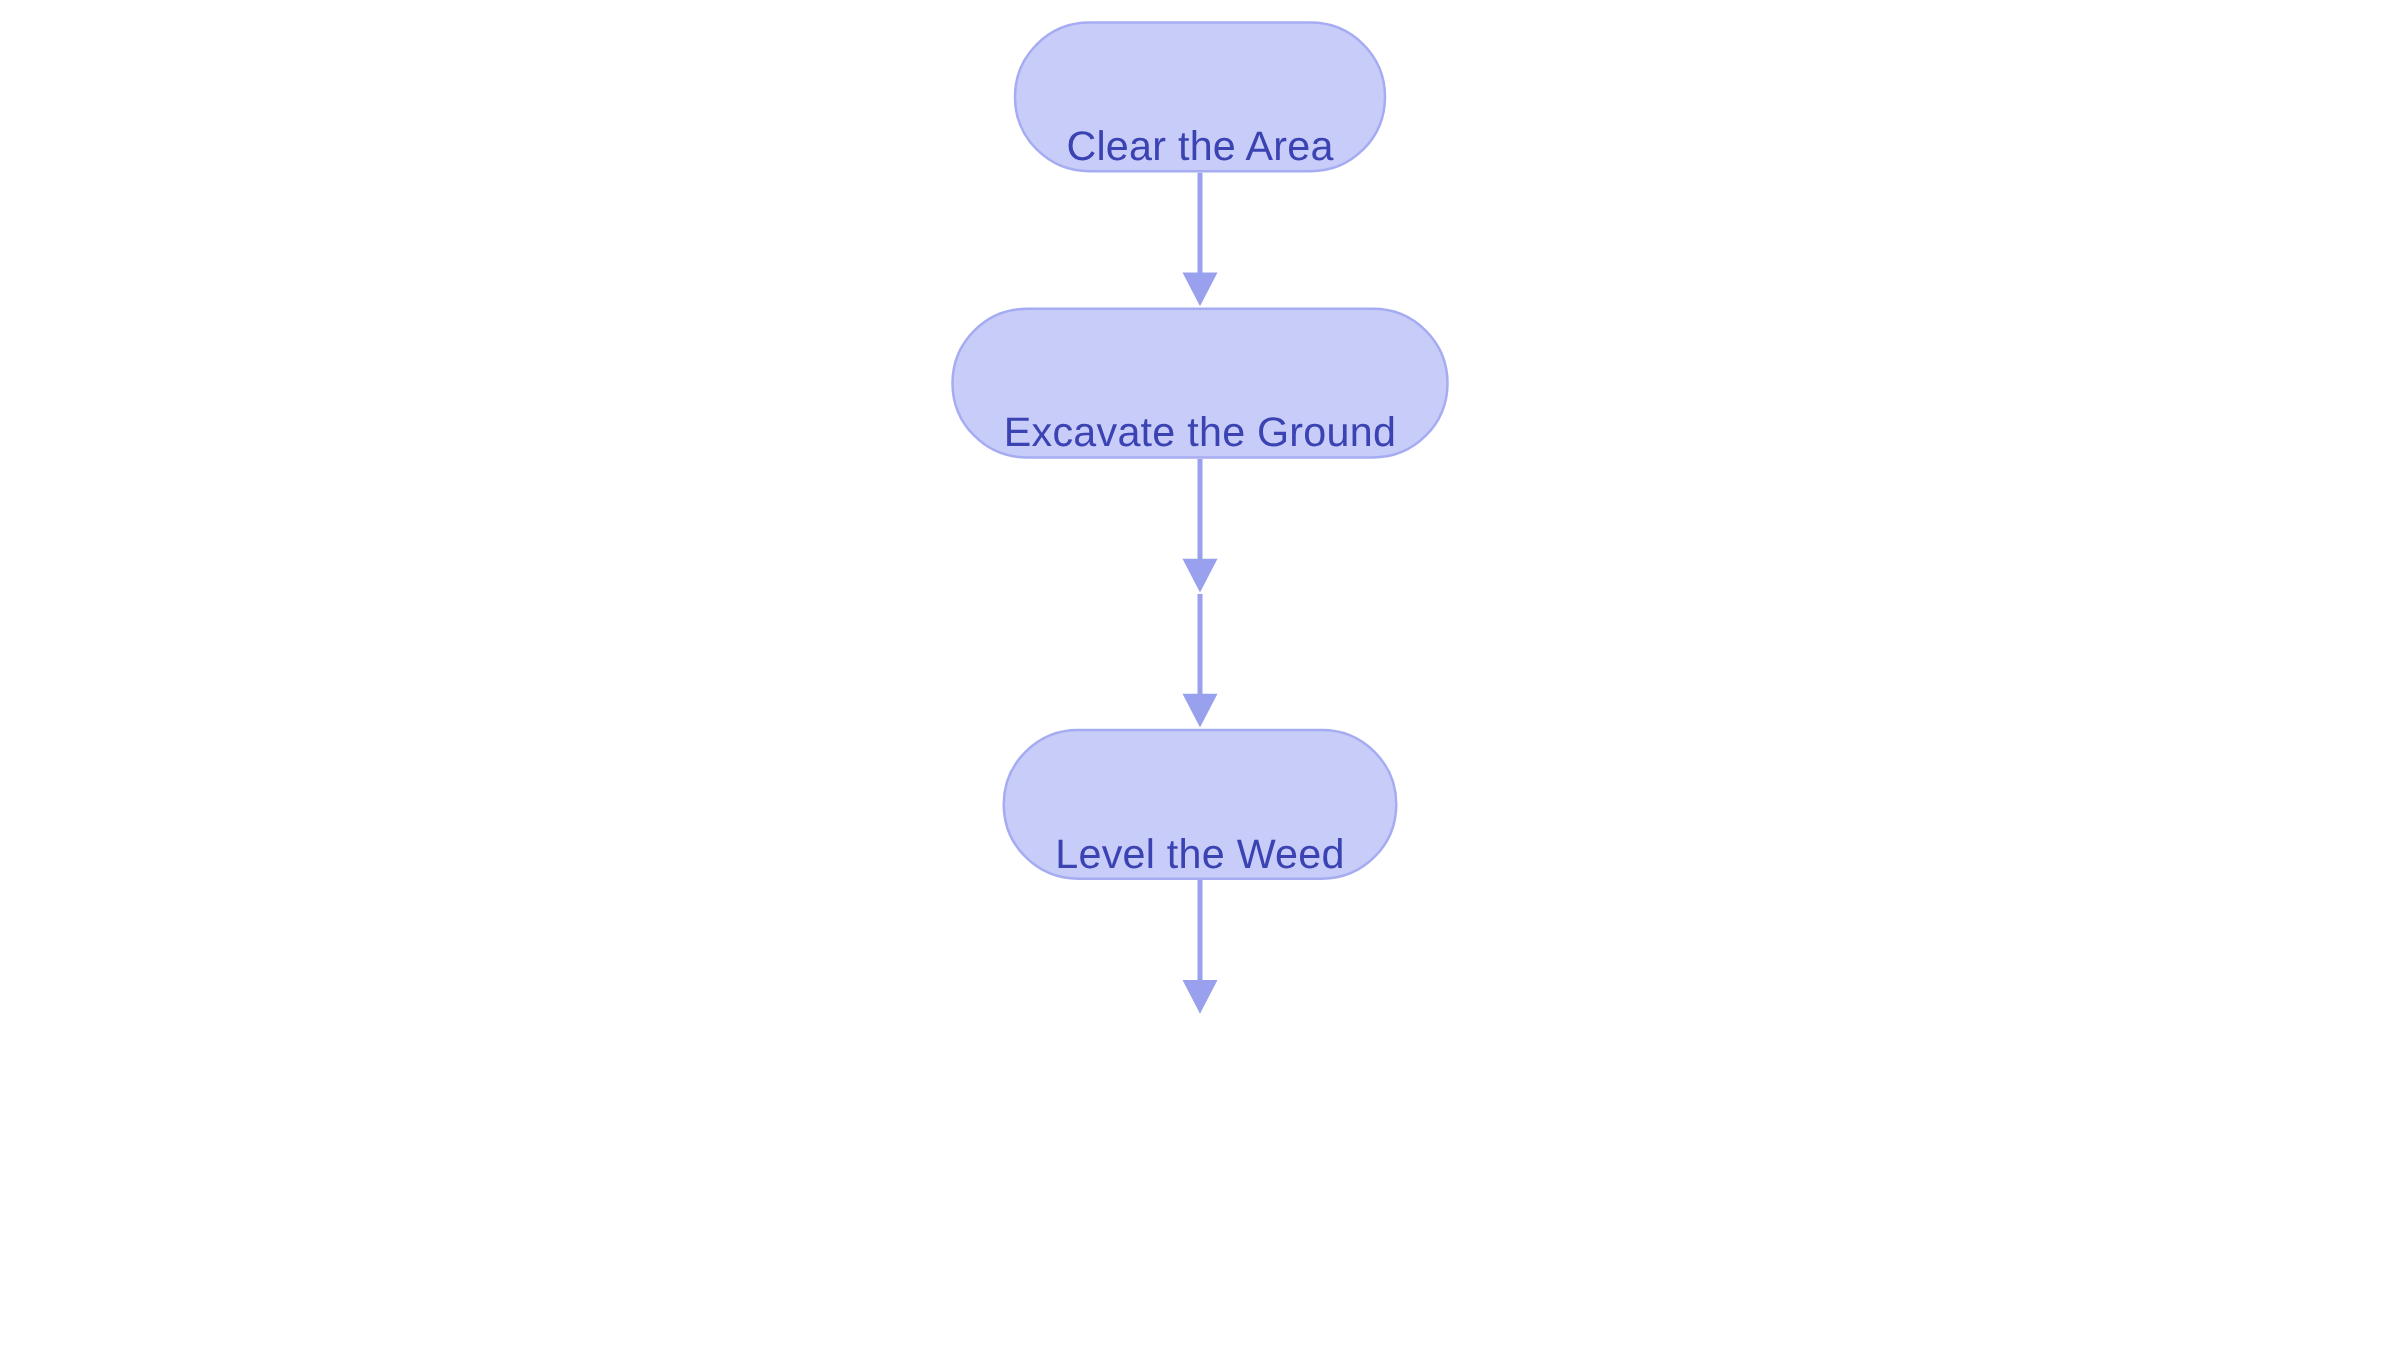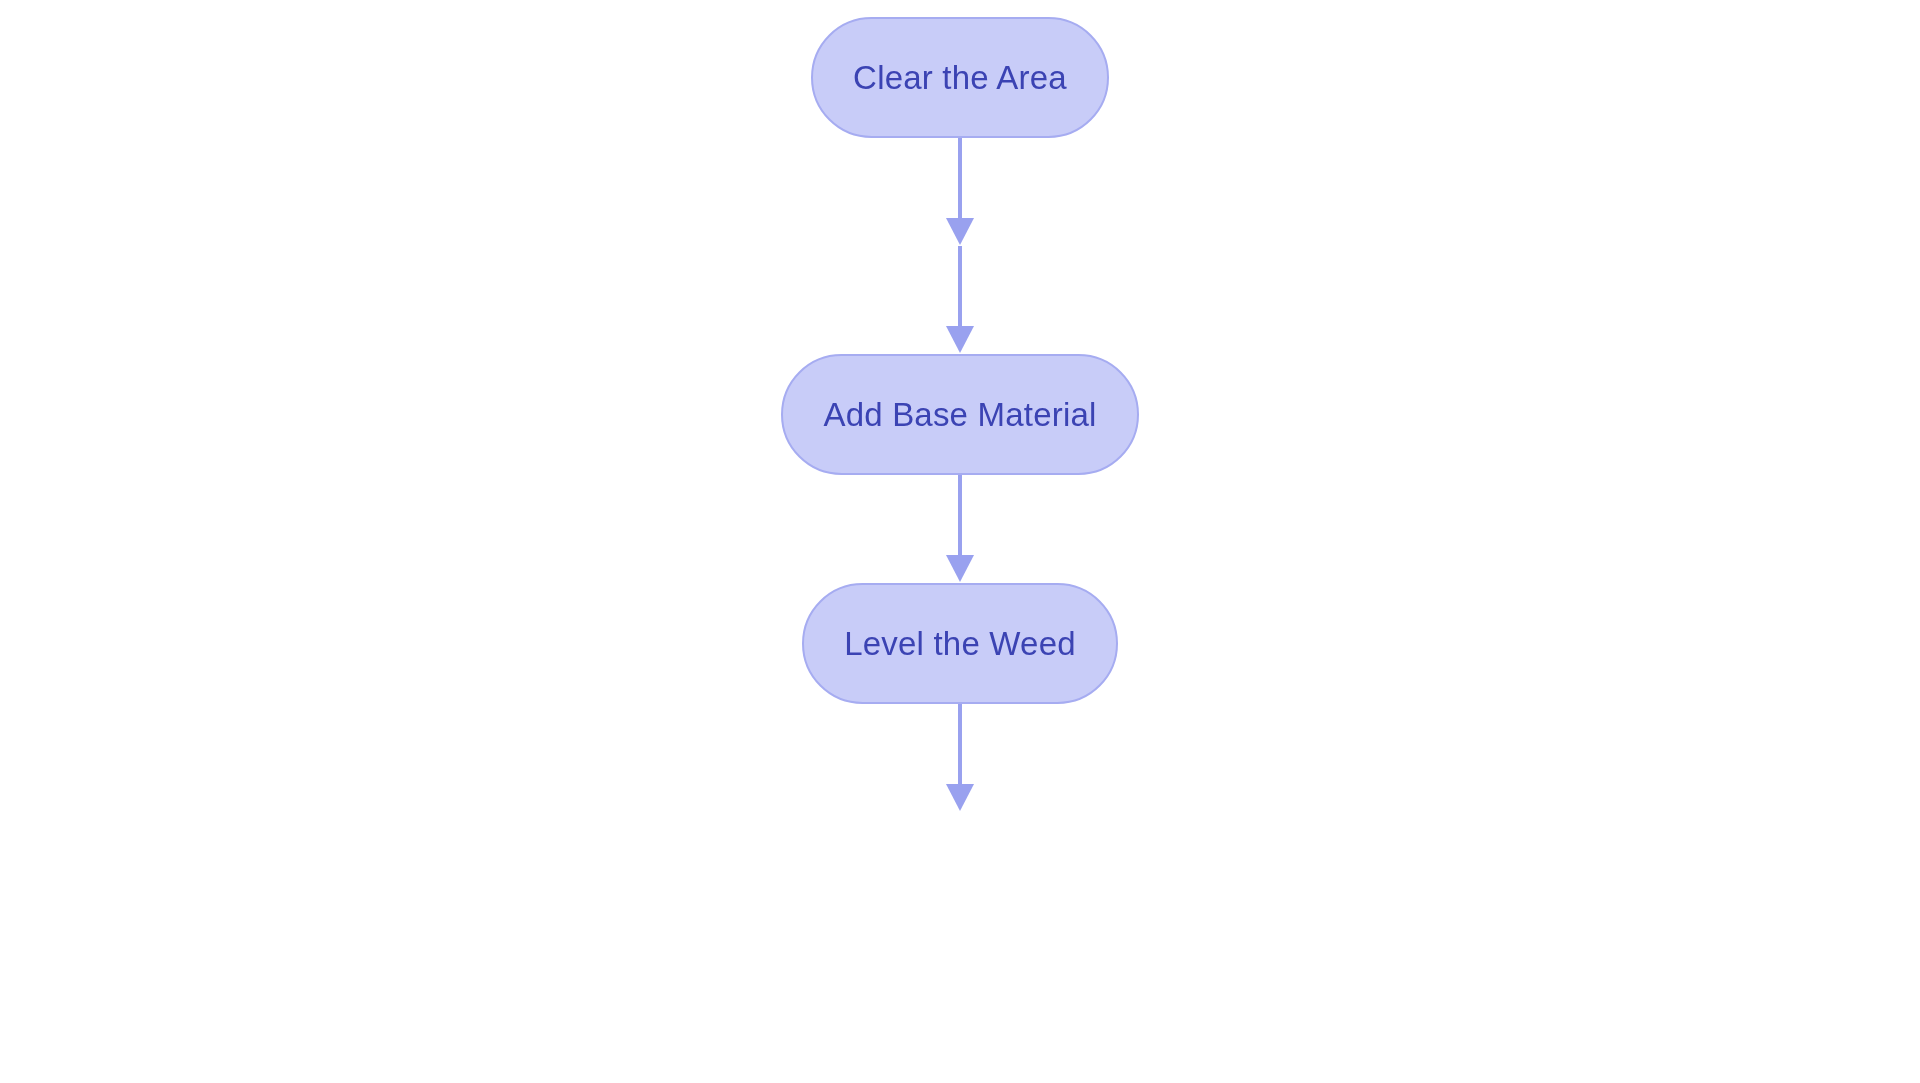--- a/index.html
+++ b/index.html
@@ -26,21 +26,21 @@
     align-items: center;
     padding-top: 17px;
   }
   .node {
     min-height: 121px;
     padding: 0 40px;
     background: var(--node-fill);
     border: 2px solid var(--node-border);
     border-radius: 61px;
     display: flex;
-    align-items: center;
+    align-items: flex-end;
     justify-content: center;
     flex: 0 0 auto;
   }
   .node-label {
     color: var(--node-text);
     font-size: 33px;
     letter-spacing: 0.2px;
     white-space: nowrap;
   }
   .connector {
@@ -57,29 +57,29 @@
 
   <div class="node">
     <span class="node-label">Clear the Area</span>
   </div>
 
   <svg class="connector" viewBox="0 0 30 108" xmlns="http://www.w3.org/2000/svg">
     <line x1="15" y1="0" x2="15" y2="82" stroke="#99a1ef" stroke-width="4"></line>
     <polygon points="1,80 29,80 15,107" fill="#99a1ef"></polygon>
   </svg>
 
+  <div class="node">
+    <span class="node-label">Excavate the Ground</span>
+  </div>
 
   <svg class="connector" viewBox="0 0 30 108" xmlns="http://www.w3.org/2000/svg">
     <line x1="15" y1="0" x2="15" y2="82" stroke="#99a1ef" stroke-width="4"></line>
     <polygon points="1,80 29,80 15,107" fill="#99a1ef"></polygon>
   </svg>
 
-  <div class="node">
-    <span class="node-label">Add Base Material</span>
-  </div>
 
   <svg class="connector" viewBox="0 0 30 108" xmlns="http://www.w3.org/2000/svg">
     <line x1="15" y1="0" x2="15" y2="82" stroke="#99a1ef" stroke-width="4"></line>
     <polygon points="1,80 29,80 15,107" fill="#99a1ef"></polygon>
   </svg>
 
   <div class="node">
     <span class="node-label">Level the Weed</span>
   </div>
 

